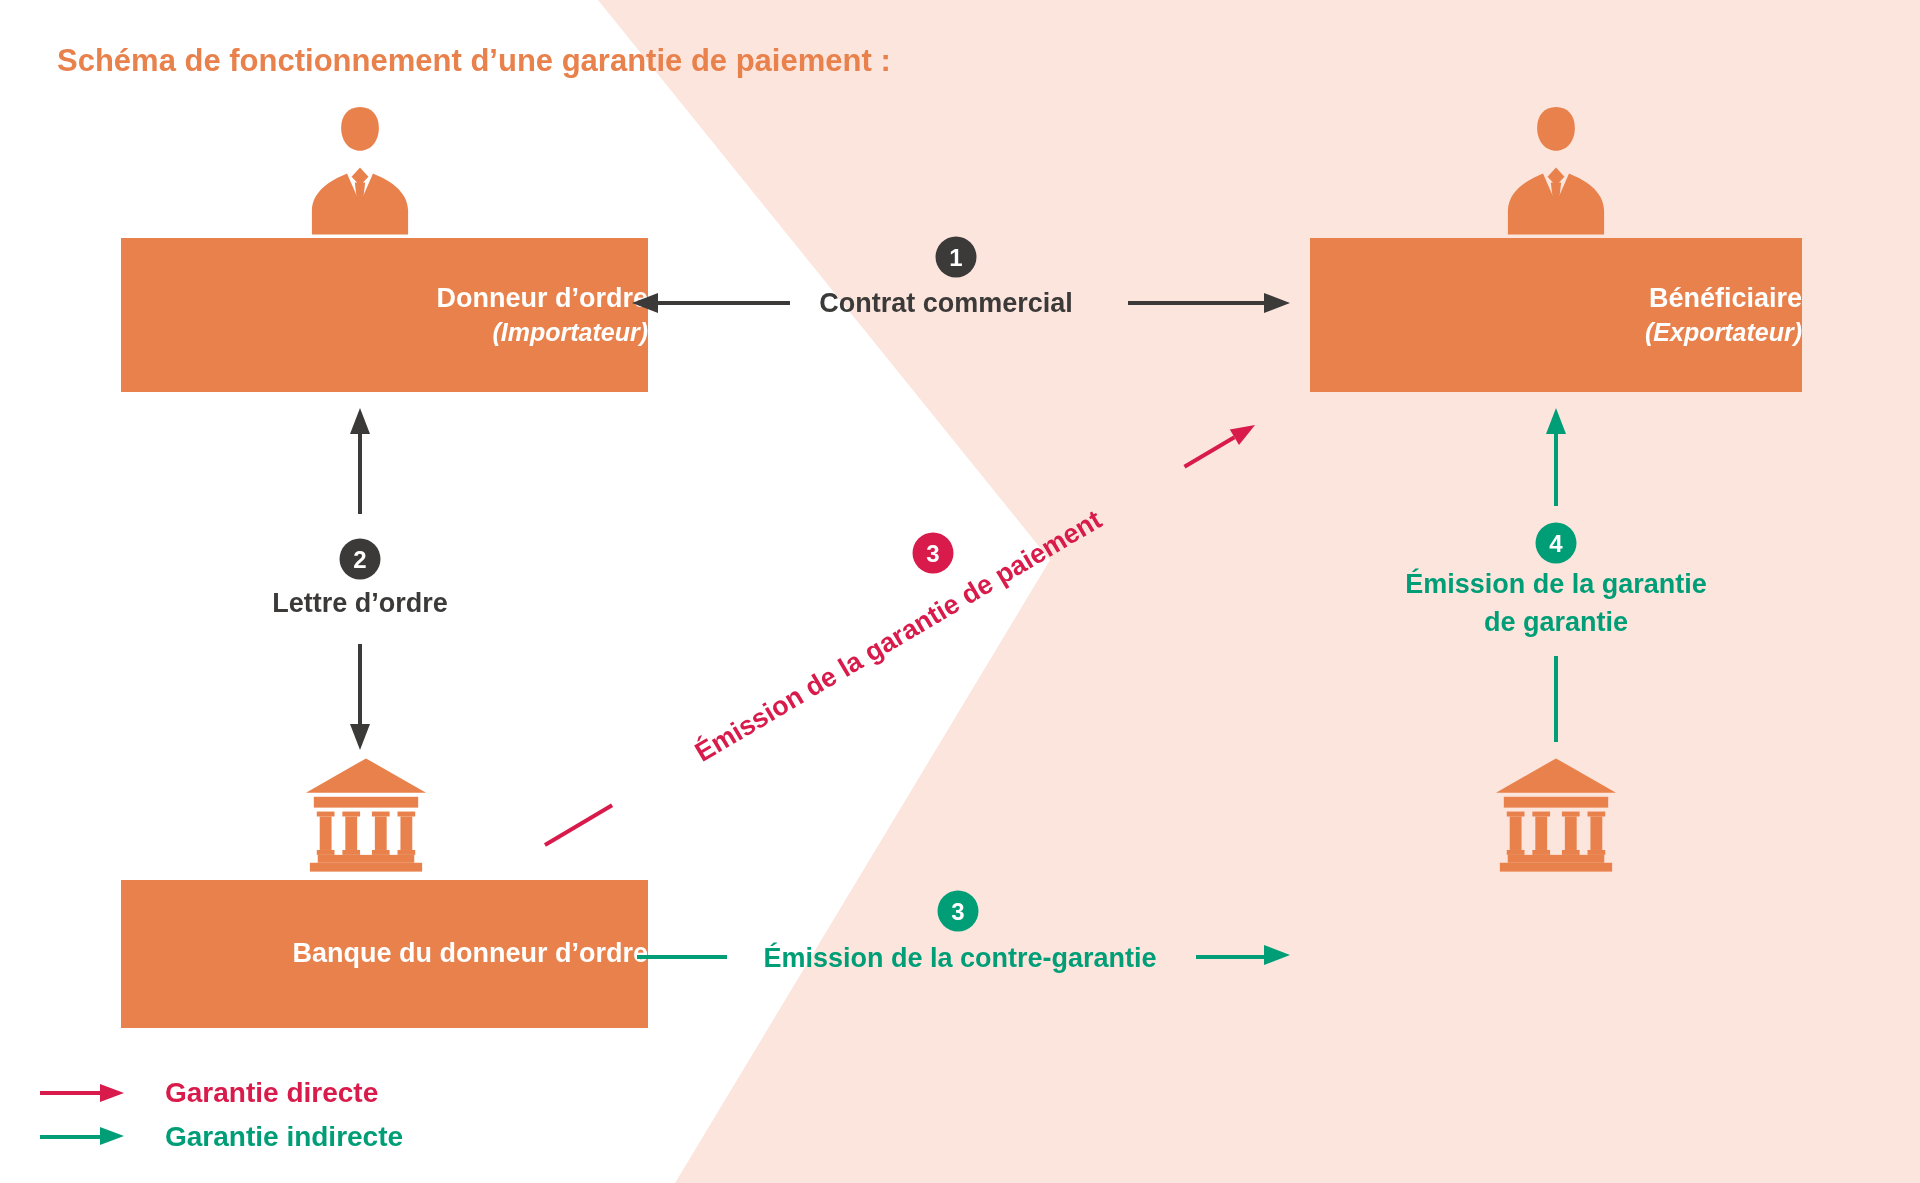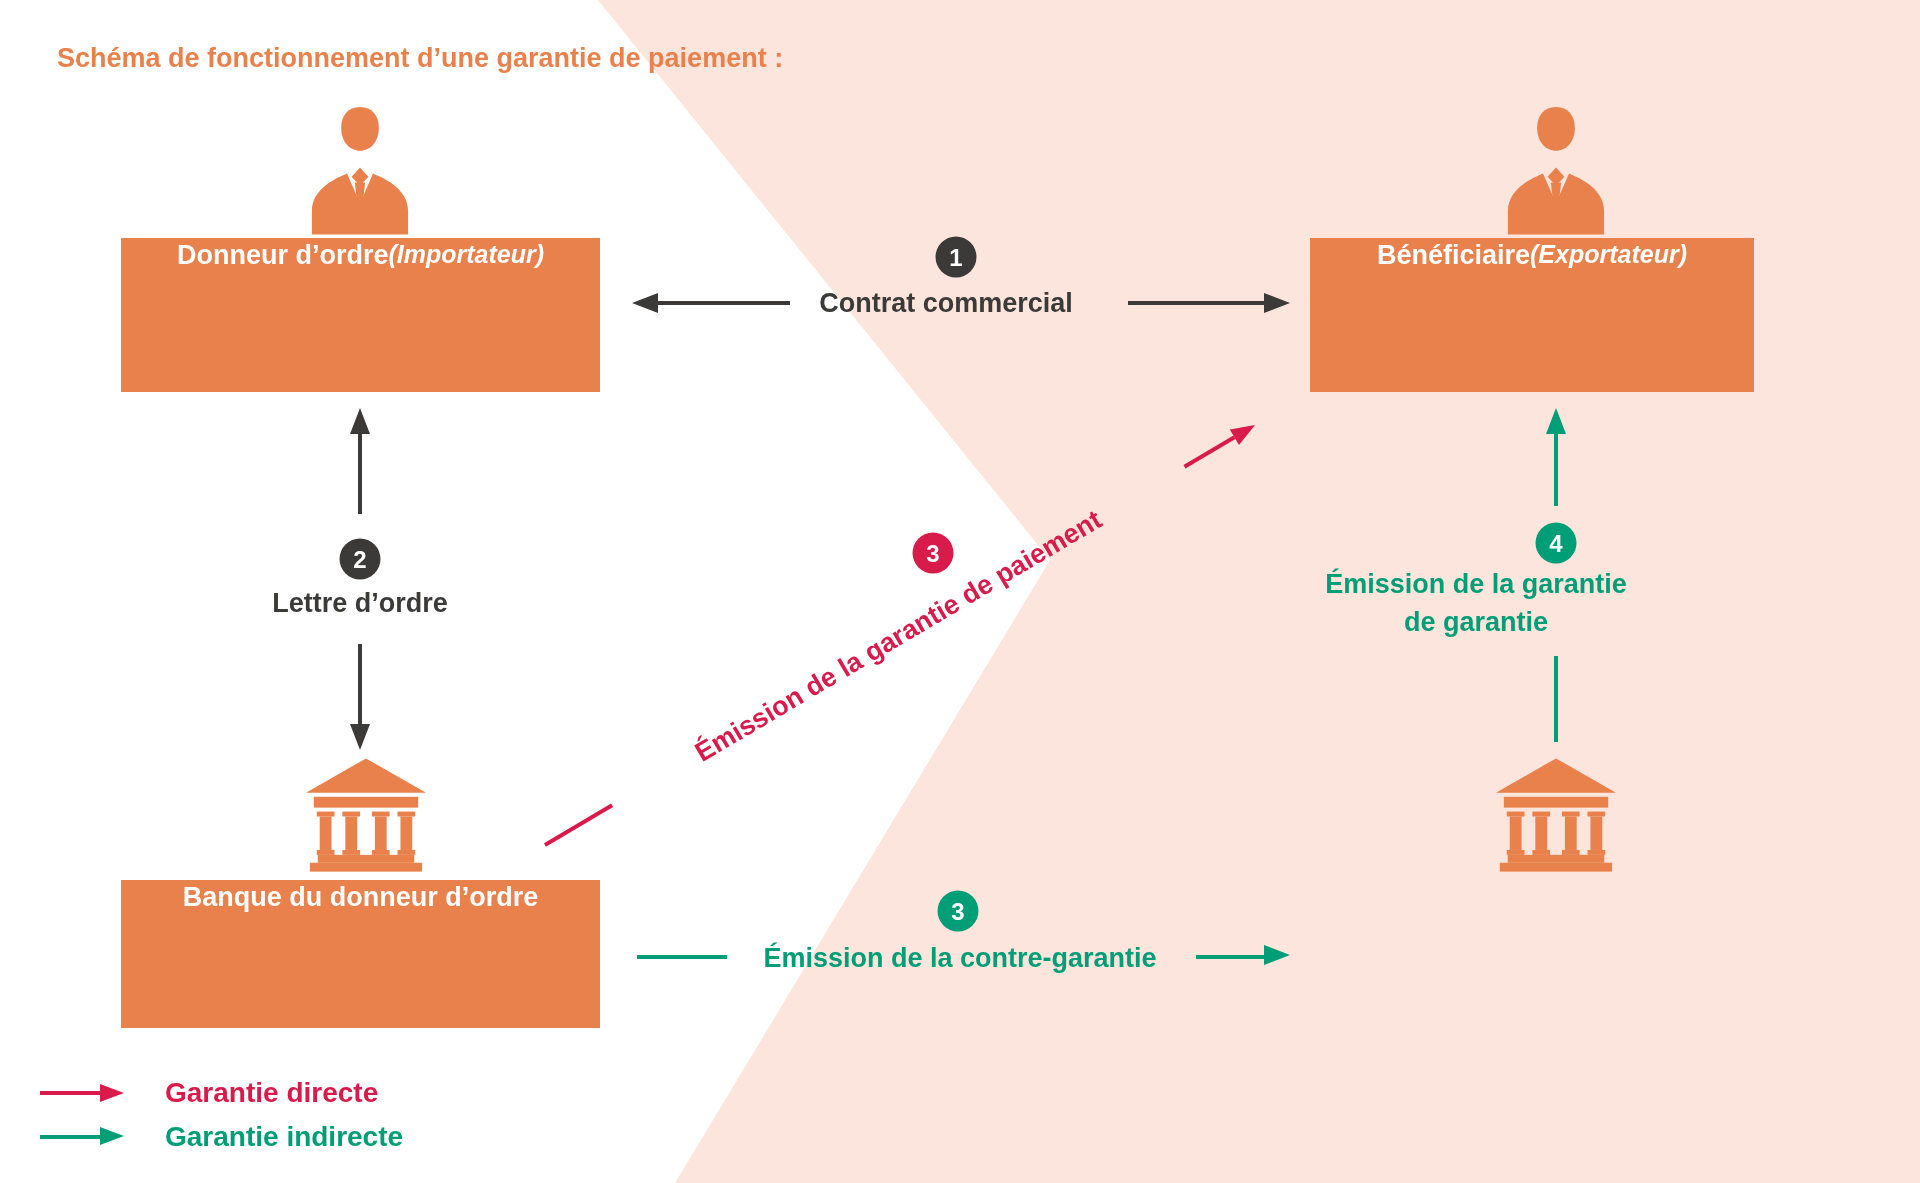--- a/index.html
+++ b/index.html
@@ -5,25 +5,25 @@
   html,body{margin:0;padding:0;background:#ffffff;}
   #canvas{
     position:relative;width:1920px;height:1183px;overflow:hidden;background:#ffffff;
     font-family:"Liberation Sans", sans-serif;font-weight:bold;
   }
   .pink-bg{
     position:absolute;inset:0;background:#fce5dd;
     clip-path:polygon(598px 0px,1050px 560px,675px 1183px,1920px 1183px,1920px 0px);
   }
   .title{
-    position:absolute;left:57px;top:43px;font-size:27px;color:#e8814b;white-space:nowrap;
+    position:absolute;left:57px;top:43px;font-size:31px;color:#e8814b;white-space:nowrap;
   }
   .node{
-    position:absolute;background:#e8814b;color:#ffffff;display:flex;
-    align-items:flex-start;justify-content:center;text-align:center;line-height:1.3;
+    position:absolute;background:#e8814b;color:#ffffff;display:flex;flex-direction:column;
+    align-items:flex-end;justify-content:center;text-align:center;line-height:1.3;padding-left:48px;
   }
   .node .l1{font-size:27px;}
   .node .l2{font-size:25px;font-style:italic;}
   .icon{position:absolute;}
   .badge{
     position:absolute;width:41px;height:41px;border-radius:50%;color:#fff;
     display:flex;align-items:center;justify-content:center;font-size:24px;
     transform:translate(-50%,-50%);
   }
   .badge.dark{background:#3b3a39;}
@@ -45,21 +45,21 @@
   .ah.right-green{border-left:26px solid #009e77;border-top:10px solid transparent;border-bottom:10px solid transparent;}
   .ah.right-red {border-left:24px solid #d81b4a;border-top:9px solid transparent;border-bottom:9px solid transparent;}
   .diag{
     position:absolute;left:900px;top:635px;width:825px;height:46px;
     transform:translate(-50%,-50%) rotate(-30.6deg);
     display:flex;align-items:center;justify-content:space-between;
   }
   .diag .seg{height:4px;background:#d81b4a;}
   .diag .endgrp{display:flex;align-items:center;}
   .v-label{
-    position:absolute;left:1476px;top:604px;transform:translate(-50%,-50%);
+    position:absolute;left:1556px;top:604px;transform:translate(-50%,-50%);
     text-align:center;color:#009e77;font-size:27px;line-height:1.4;white-space:nowrap;
   }
   .legend-label{position:absolute;transform:translateY(-50%);font-size:28px;white-space:nowrap;margin-left:23px;}
 </style>
 </head>
 <body>
 
 <div id="canvas">
 
   <div class="pink-bg"></div>

